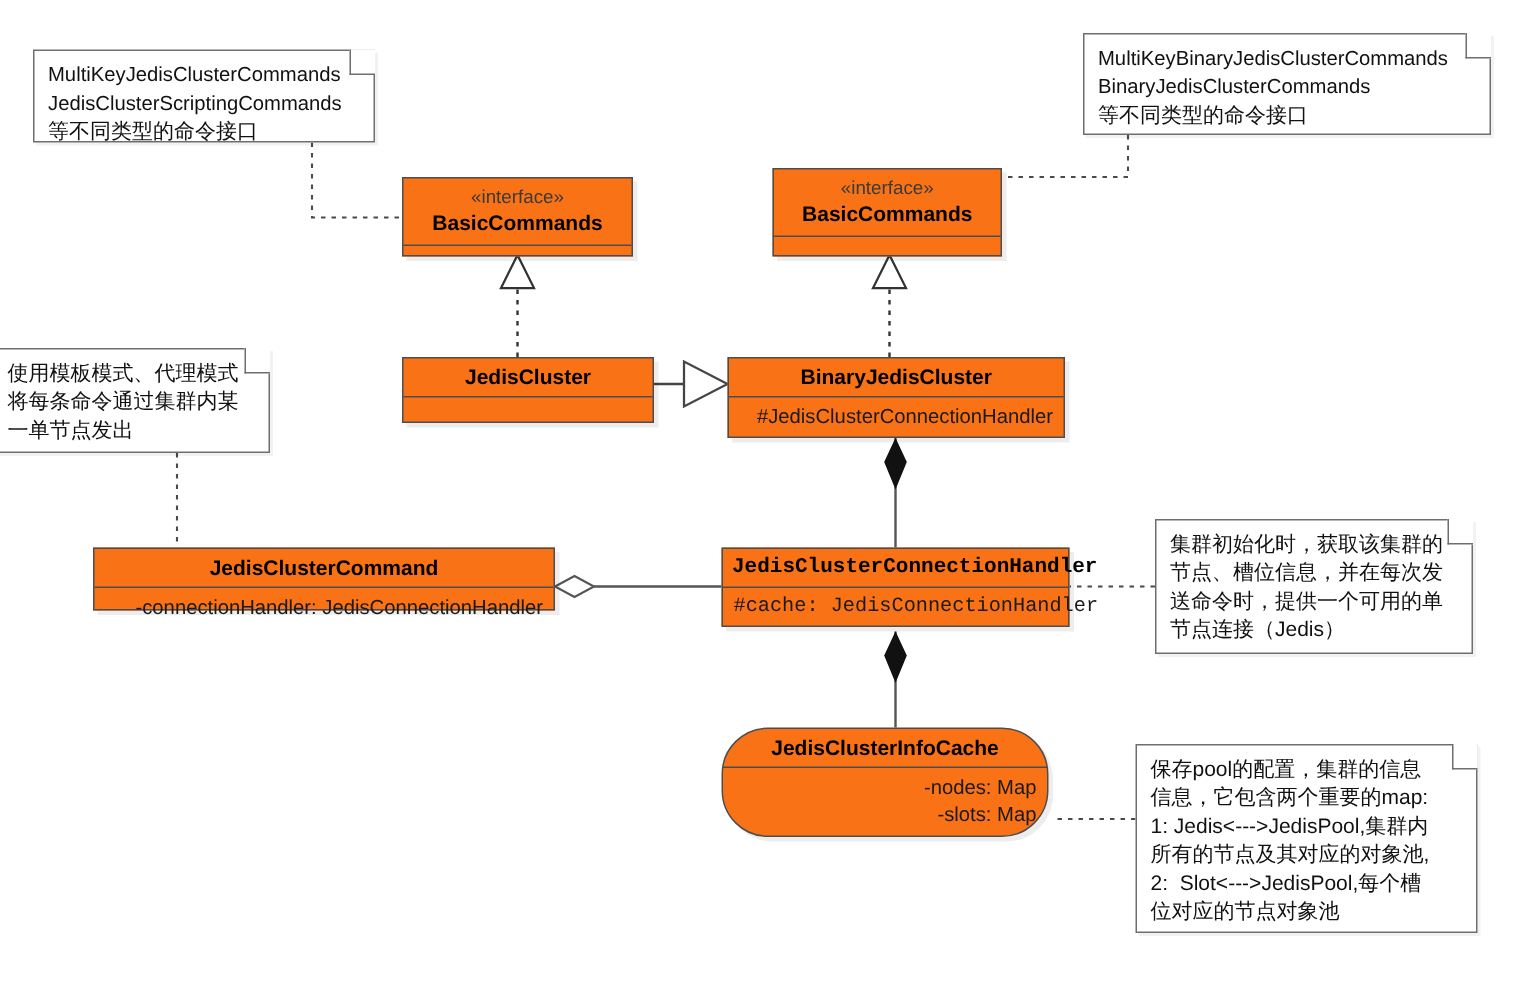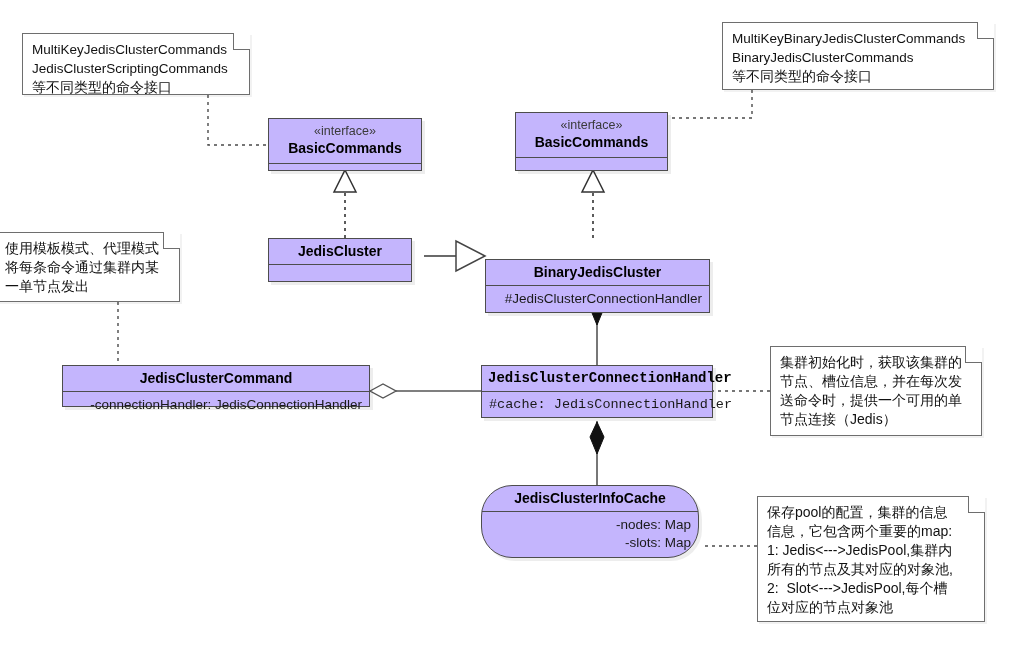--- a/index.html
+++ b/index.html
@@ -23,21 +23,21 @@
     left: 0;
     top: 0;
     width: 1012px;
     height: 667px;
     pointer-events: none;
   }
 
   
   .uml-class {
     position: absolute;
-    background: #c4b5fd;
+    background: #f97316;
     border: 1px solid #4d4d4d;
     box-sizing: border-box;
     box-shadow: 3px 3px 0 rgba(0,0,0,0.07);
     z-index: 5;
   }
   .uml-header {
     text-align: center;
     padding: 5px 6px 6px 6px;
     box-sizing: border-box;
   }
@@ -232,29 +232,29 @@
 
   <div class="uml-class" style="left:515px; top:112px; width:153px; height:59px;">
     <div class="uml-header">
       <span class="uml-stereotype">«interface»</span>
       <span class="uml-name">BasicCommands</span>
     </div>
     <div class="uml-divider"></div>
     <div class="uml-attrs empty" style="min-height:14px;"></div>
   </div>
 
-  <div class="uml-class" style="left:268px; top:238px; width:144px; height:44px;">
+  <div class="uml-class" style="left:268px; top:238px; width:168px; height:44px;">
     <div class="uml-header" style="padding:3px 6px 4px 6px;">
       <span class="uml-name">JedisCluster</span>
     </div>
     <div class="uml-divider"></div>
     <div class="uml-attrs empty" style="min-height:16px;"></div>
   </div>
 
-  <div class="uml-class" style="left:485px; top:238px; width:225px; height:54px;margin-top:21px;">
+  <div class="uml-class" style="left:485px; top:238px; width:225px; height:54px;">
     <div class="uml-header" style="padding:3px 6px 4px 6px;">
       <span class="uml-name">BinaryJedisCluster</span>
     </div>
     <div class="uml-divider"></div>
     <div class="uml-attrs">
       <span class="uml-attr">#JedisClusterConnectionHandler</span>
     </div>
   </div>
 
   <div class="uml-class" style="left:62px; top:365px; width:308px; height:42px;">

